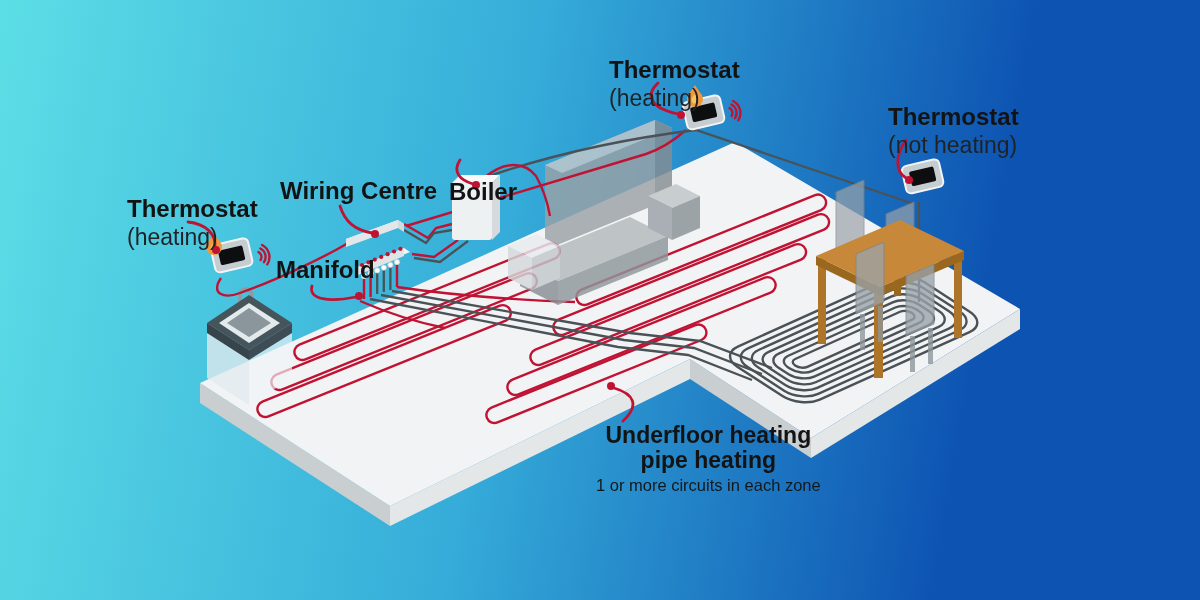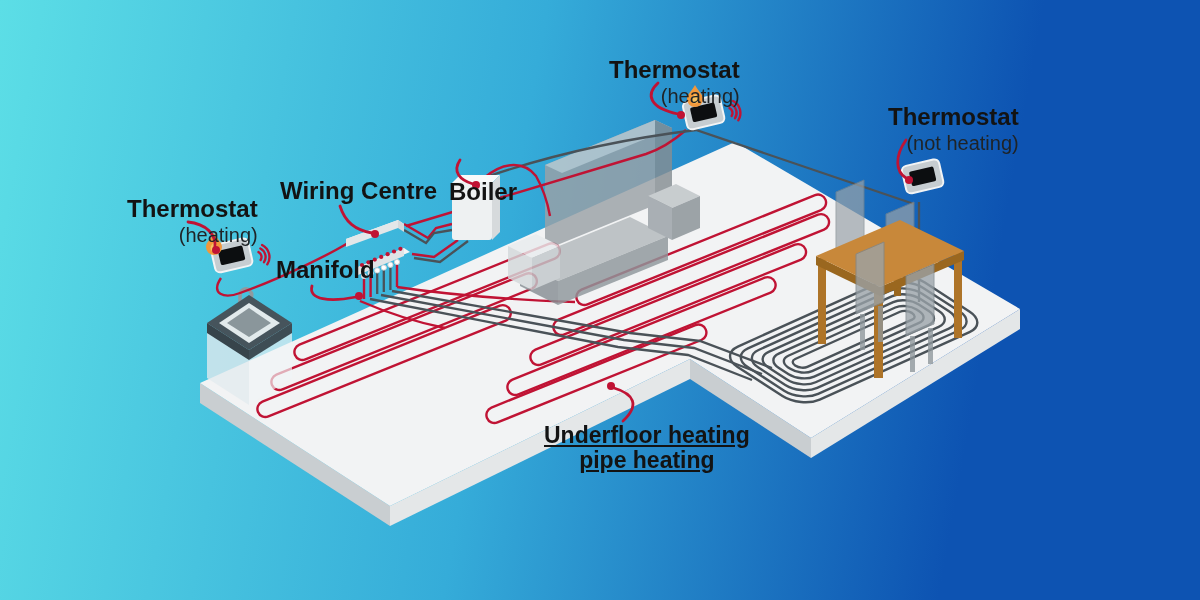--- a/index.html
+++ b/index.html
@@ -10,21 +10,21 @@
   .hot{stroke:var(--pipe-hot);fill:none;stroke-width:2.4;}
   .cold{stroke:var(--pipe-cold);fill:none;stroke-width:2.3;}
   .loop{fill:none;stroke-width:2.4;vector-effect:non-scaling-stroke;}
   .loop.hotl{stroke:var(--pipe-hot);}
   .loop.coldl{stroke:var(--pipe-cold);}
   .arrow{stroke:var(--pipe-hot);fill:none;stroke-width:2.8;stroke-linecap:round;}
   .arrow-dot{fill:var(--pipe-hot);}
   .wifi{stroke:var(--pipe-hot);fill:none;stroke-width:2.4;stroke-linecap:round;}
   .lbl{position:absolute;color:var(--label-text);line-height:1.08;}
   .lbl .t{font-weight:bold;font-size:24px;display:block;text-align:center;}
-  .lbl .s{font-size:20px;color:#1f2326;display:block;margin-top:3px;text-align:right;}
+  .lbl .s{font-size:23px;color:#1f2326;display:block;margin-top:3px;}
   .lbl-underfloor .t{font-size:23px;}
   .lbl-underfloor .note{font-size:16.5px;color:#15181a;display:block;margin-top:4px;}
 </style>
 </head>
 <body>
 
 <div id="stage">
 
 <svg id="scene" width="1200" height="600" viewBox="0 0 1200 600">
 
@@ -253,18 +253,19 @@
   <div class="lbl" style="left:609px;top:57px;">
     <span class="t">Thermostat</span>
     <span class="s">(heating)</span>
   </div>
 
   <div class="lbl" style="left:888px;top:104px;">
     <span class="t">Thermostat</span>
     <span class="s">(not heating)</span>
   </div>
 
-  <div class="lbl lbl-underfloor" style="left:544px;top:423px;text-decoration:underline;">
+  <div class="lbl lbl-underfloor" style="left:596px;top:423px;">
     <span class="t">Underfloor heating</span>
     <span class="t">pipe heating</span>
+    <span class="note">1 or more circuits in each zone</span>
   </div>
 
 </div>
 
 </body></html>

